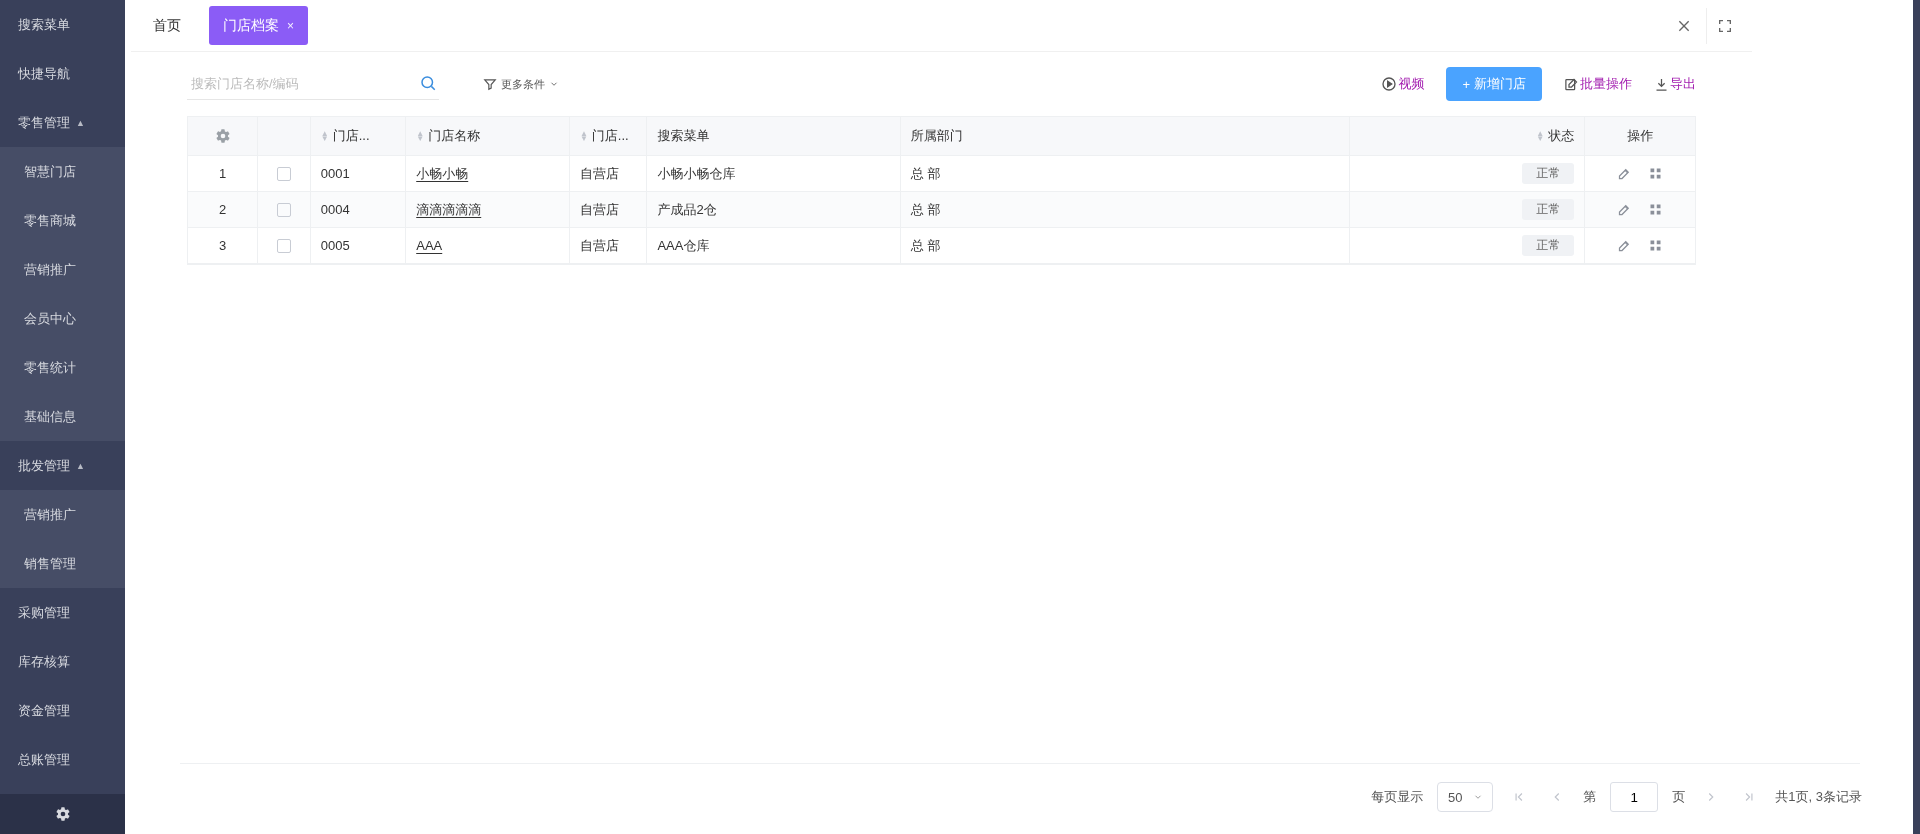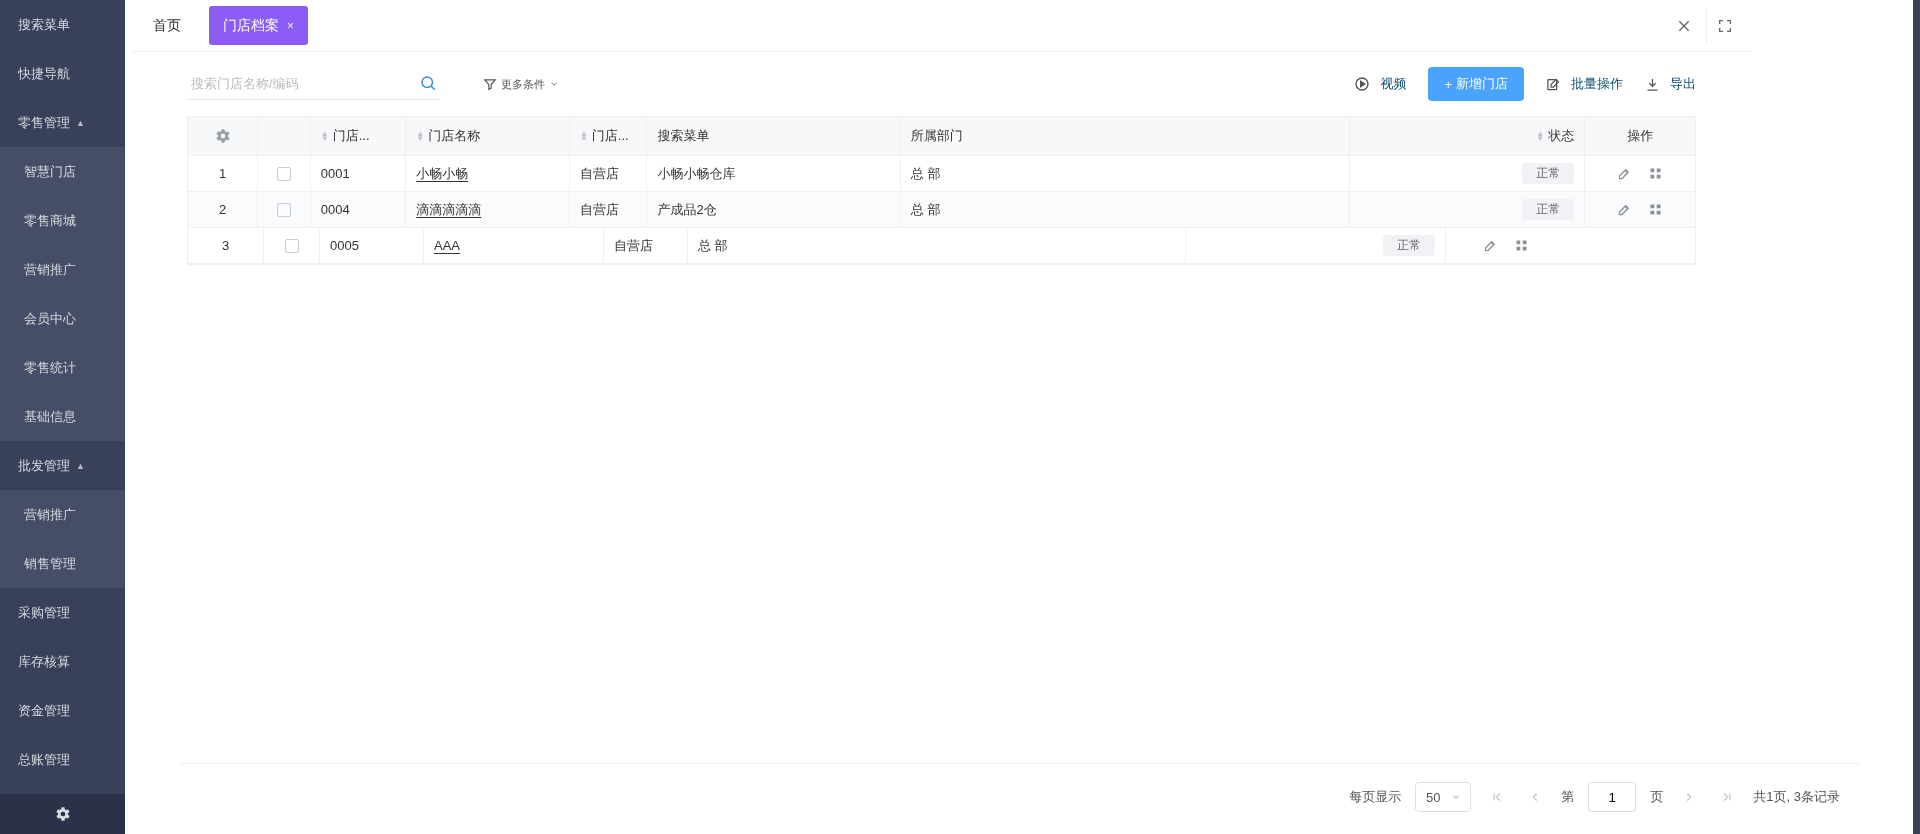--- a/index.html
+++ b/index.html
@@ -33,21 +33,21 @@
 
 
 .toolbar { display: flex; align-items: center; height: 64px; padding: 0 56px; gap: 20px; }
 .search-wrap { position: relative; width: 252px; }
 .search-input { width: 100%; height: 32px; border: none; border-bottom: 1px solid #e6e6e6; outline: none; padding: 0 28px 0 4px; font-size: 13px; color: #333; background: transparent; }
 .search-input::placeholder { color: #bbb; }
 .search-icon { position: absolute; right: 2px; top: 6px; color: #3a8dde; }
 .filter-btn { display: flex; align-items: center; gap: 4px; color: #555; cursor: pointer; font-size: 11px; margin-left: 24px; }
 .spacer { flex: 1; }
 .tool-right { display: flex; align-items: center; gap: 22px; }
-.link-btn { display: flex; align-items: center; gap: 10px; color: #0c4a6e; cursor: pointer; font-size: 13px; }
+.link-btn { display: flex; align-items: center; gap: 1px; color: #a21caf; cursor: pointer; font-size: 13px; }
 .btn-primary { background: #4aa3ff; color: #fff; border: none; border-radius: 4px; height: 34px; padding: 0 16px; font-size: 13px; display: flex; align-items: center; gap: 4px; cursor: pointer; }
 
 
 .table-wrap { margin: 0 56px; border: 1px solid #eef0f2; border-top: none; }
 .thead { display: flex; background: #f7f8fa; border-top: 1px solid #eef0f2; border-bottom: 1px solid #eef0f2; height: 40px; align-items: stretch; color: #333; font-size: 13px; }
 .th, .td { display: flex; align-items: center; padding: 0 10px; border-right: 1px solid #eef0f2; overflow: hidden; white-space: nowrap; text-overflow: ellipsis; }
 .th:last-child, .td:last-child { border-right: none; }
 .sort-icons { display: inline-flex; flex-direction: column; line-height: 5px; font-size: 8px; color: #c0c4cc; margin-right: 4px; }
 .col-idx { width: 76px; justify-content: center; }
 .col-chk { width: 56px; justify-content: center; }
@@ -64,21 +64,21 @@
 
 .tbody .tr { display: flex; height: 36px; border-bottom: 1px solid #eef0f2; font-size: 13px; color: #333; }
 .tbody .tr:nth-child(even) { background: #fafbfc; }
 .chk { width: 14px; height: 14px; border: 1px solid #c8ccd4; border-radius: 2px; }
 .link { color: #333; text-decoration: underline; text-underline-offset: 3px; cursor: pointer; }
 .badge { background: #f0f2f5; color: #666; border-radius: 3px; padding: 2px 14px; font-size: 12px; }
 .ops { display: flex; gap: 16px; color: #8a8f99; }
 .ops span { cursor: pointer; }
 
 
-.pager { position: absolute; bottom: 22px; right: 80px; display: flex; align-items: center; gap: 14px; color: #555; font-size: 13px; }
+.pager { position: absolute; bottom: 22px; right: 58px; display: flex; align-items: center; gap: 14px; color: #555; font-size: 13px; }
 .pager .sel { width: 56px; height: 30px; border: 1px solid #dcdfe6; border-radius: 4px; display: flex; align-items: center; justify-content: center; gap: 10px; padding: 0 6px; }
 .pager .pgbtn { width: 24px; height: 24px; display: flex; align-items: center; justify-content: center; color: #c0c4cc; cursor: pointer; }
 .pager input { width: 48px; height: 30px; border: 1px solid #dcdfe6; border-radius: 3px; text-align: center; outline: none; }
 .pager-hr { position: absolute; left: 180px; right: 60px; bottom: 70px; border-top: 1px solid #eef0f2; }
 
 svg { display: block; }
 </style>
 </head>
 <body>
 
@@ -333,20 +333,21 @@
           <div class="tr">
             <div class="td col-idx">3</div>
             <div class="td col-chk">
               <span class="chk"></span>
             </div>
             <div class="td col-code">0005</div>
             <div class="td col-name">
               <span class="link">AAA</span>
             </div>
             <div class="td col-type">自营店</div>
+            <div class="td col-wh">AAA仓库</div>
             <div class="td col-dept">总 部</div>
             <div class="td col-status">
               <span class="badge">正常</span>
             </div>
             <div class="td col-ops">
               <div class="ops">
                 <span>
                   <svg width="15" height="15" viewBox="0 0 24 24" fill="none" stroke="#8a8f99" stroke-width="2">
                     <path d="M4 20h4l10-10-4-4L4 16v4z"></path>
                     <path d="M13 7l4 4"></path>

